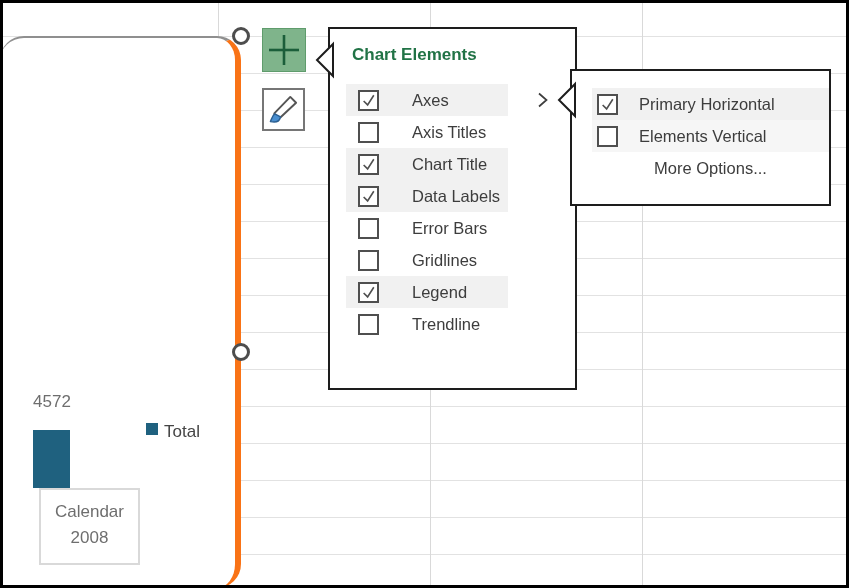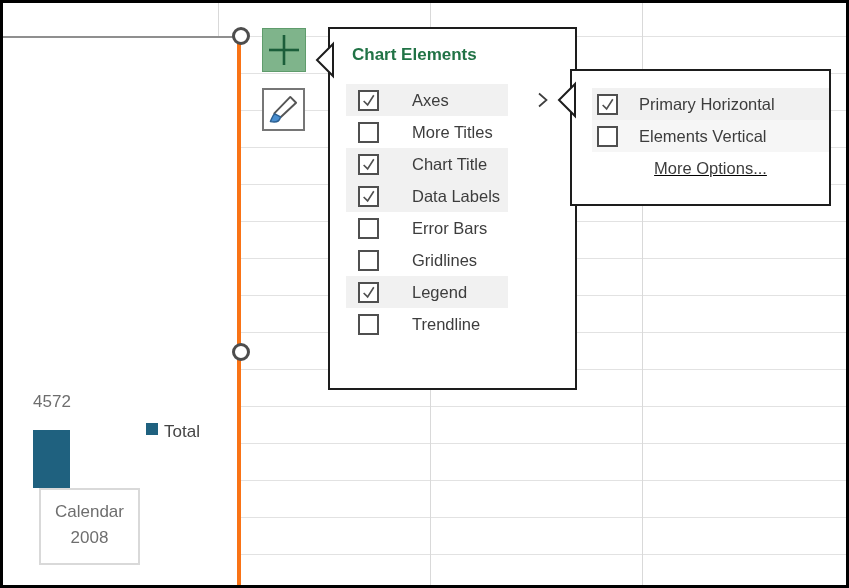--- a/index.html
+++ b/index.html
@@ -4,21 +4,21 @@
 <style>
   html,body{margin:0;padding:0;background:#fff;font-family:"Liberation Sans",sans-serif;}
   .screen{position:relative;width:849px;height:588px;background:#ffffff;overflow:hidden;}
   .frame{position:absolute;inset:0;border:3px solid #000;pointer-events:none;z-index:99;}
   
   .grid{position:absolute;inset:0;background-image:repeating-linear-gradient(to bottom,
         rgba(0,0,0,0) 0px,rgba(0,0,0,0) 36px,#e2e2e2 36px,#e2e2e2 37px);}
   .vline{position:absolute;top:0;bottom:0;width:1px;background:#d9d9d9;}
   
   .chart{position:absolute;left:0;top:36px;width:241px;height:552px;background:#fff;
-         border-top:2px solid #8f8f8f;border-right:4px solid #f97316;box-sizing:border-box;z-index:2;}
+         border-top:2px solid #8f8f8f;border-right:6px solid #f97316;box-sizing:border-box;z-index:2;border-radius:24px;}
   .datalabel{position:absolute;left:24px;top:354px;width:56px;text-align:center;
              font-size:17px;color:#6e6e6e;}
   .bar{position:absolute;left:33px;top:392px;width:37px;height:58px;background:#1f617f;}
   .axisbox{position:absolute;left:5px;top:450px;width:101px;height:77px;background:#fff;
            border:2px solid #d9d9d9;box-sizing:border-box;text-align:center;
            font-size:17px;line-height:26px;color:#6e6e6e;padding-top:9px;margin-left:34px;}
   .legend{position:absolute;left:146px;top:341px;display:flex;align-items:flex-start;margin-top:43px;}
   .legend .marker{width:12px;height:12px;background:#1f617f;margin-right:6px;margin-top:1px;}
   .legend .ltext{font-size:17px;color:#454545;}
   .handle{position:absolute;width:12px;height:12px;background:#fff;border:3px solid #4d4d4d;
@@ -41,21 +41,21 @@
   .menu-row{position:relative;height:32px;margin-left:16px;width:162px;display:flex;
             align-items:center;cursor:pointer;gap:12px;}
   .sub-row{position:relative;height:32px;margin-left:20px;width:237px;display:flex;
            align-items:center;cursor:pointer;}
   .row-hl{background:#f1f1f1;}
   .row-hl2{background:#f6f6f6;}
   .cbx{width:21px;height:21px;border:2px solid #4f4f4f;background:#fff;box-sizing:border-box;
        margin-left:12px;flex:0 0 auto;display:flex;align-items:center;justify-content:center;}
   .sub-row .cbx{margin-left:5px;}
   .mlabel{margin-left:21px;font-size:16.5px;color:#3d3d3d;white-space:nowrap;}
-  .cmd-row{justify-content:center;text-decoration:underline;}
+  .cmd-row{justify-content:center;}
   .cmd-row .mlabel{margin-left:0;}
   .chev{position:absolute;left:191px;top:8px;width:12px;height:16px;}
 </style>
 </head>
 <body>
 
 <div class="screen">
 
   <div class="grid"></div>
   <div class="vline" style="left:218px"></div>
@@ -103,21 +103,21 @@
               <polyline points="3,9 7.5,13.5 14.5,2.5" fill="none" stroke="#4f4f4f" stroke-width="1.8"></polyline>
             </svg>
           </span>
           <span class="mlabel">Axes</span>
           <svg class="chev" viewBox="0 0 12 16">
             <polyline points="2,1.5 9.5,8 2,14.5" fill="none" stroke="#3d3d3d" stroke-width="1.7"></polyline>
           </svg>
         </div>
         <div class="menu-row">
           <span class="cbx"></span>
-          <span class="mlabel">More Titles</span>
+          <span class="mlabel">Axis Titles</span>
         </div>
         <div class="menu-row row-hl">
           <span class="cbx">
             <svg width="15" height="15" viewBox="0 0 17 17">
               <polyline points="3,9 7.5,13.5 14.5,2.5" fill="none" stroke="#4f4f4f" stroke-width="1.8"></polyline>
             </svg>
           </span>
           <span class="mlabel">Chart Title</span>
         </div>
         <div class="menu-row row-hl">

